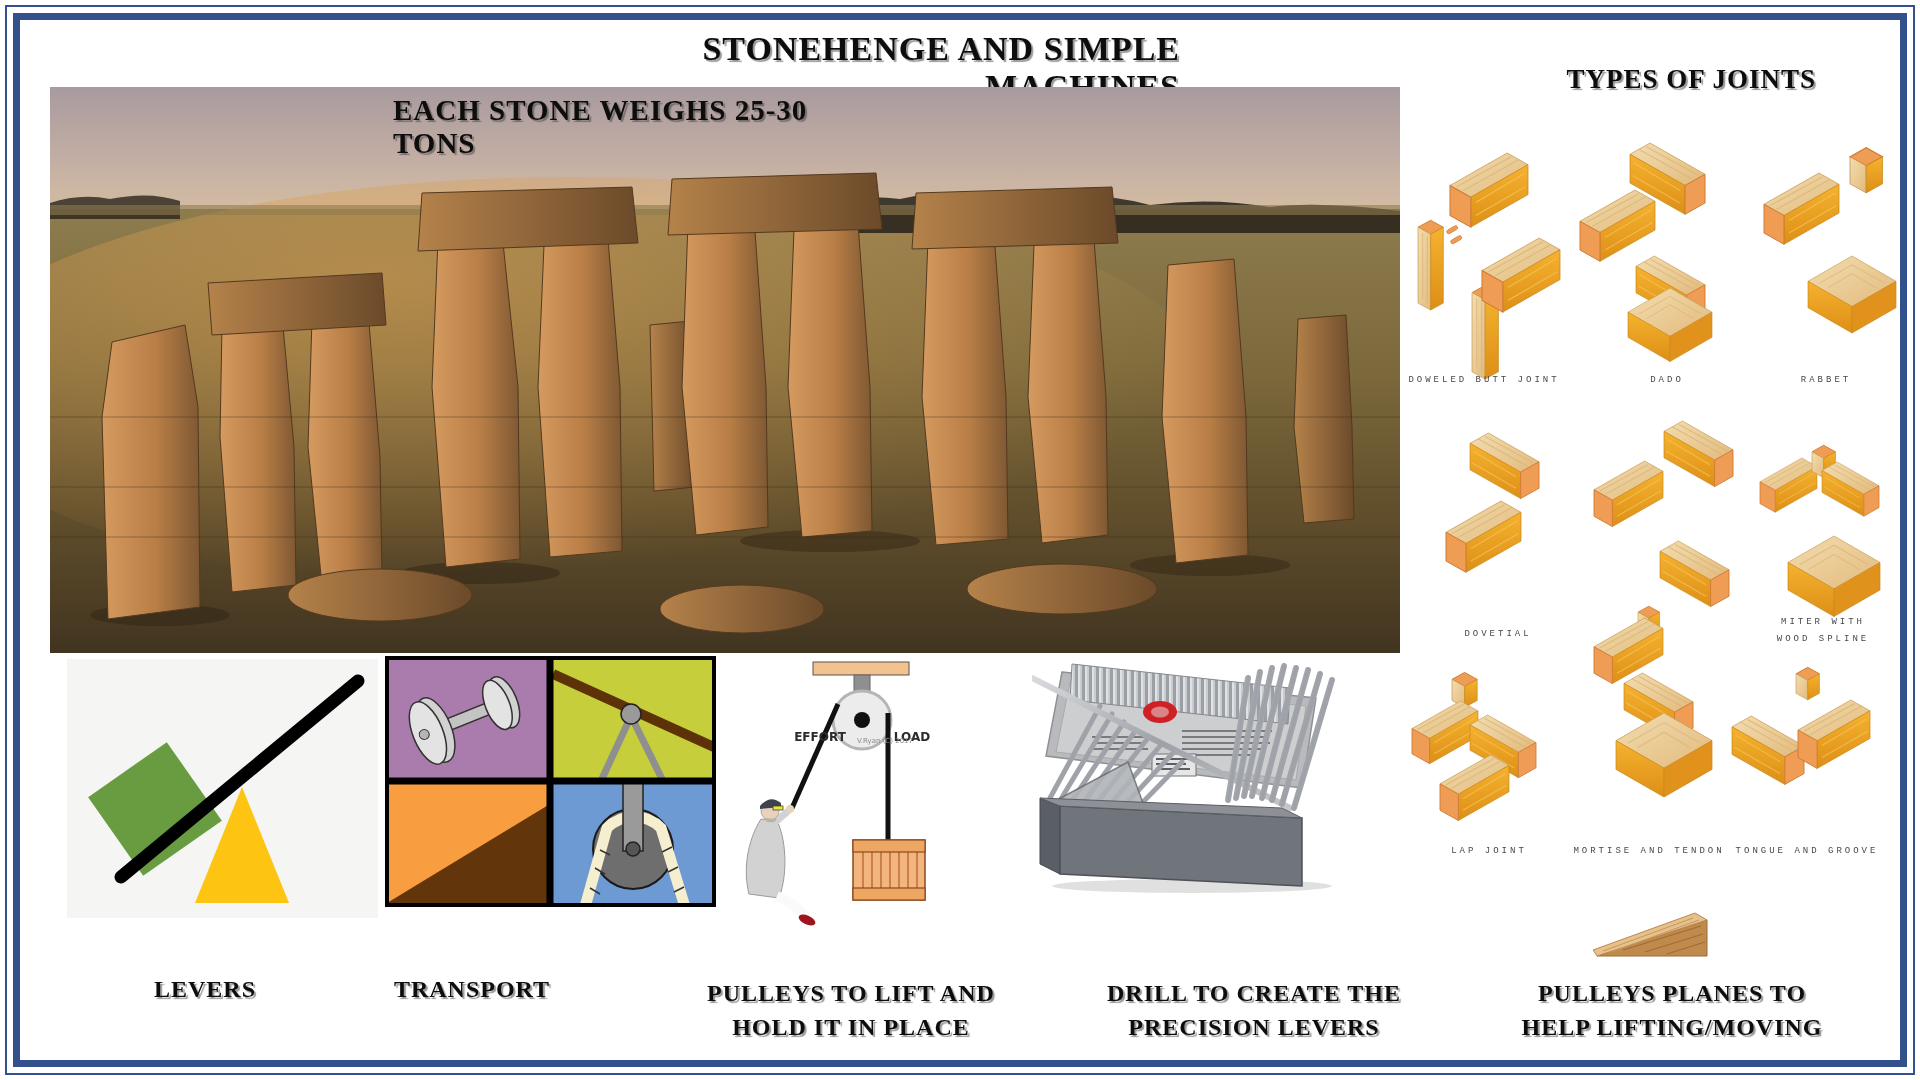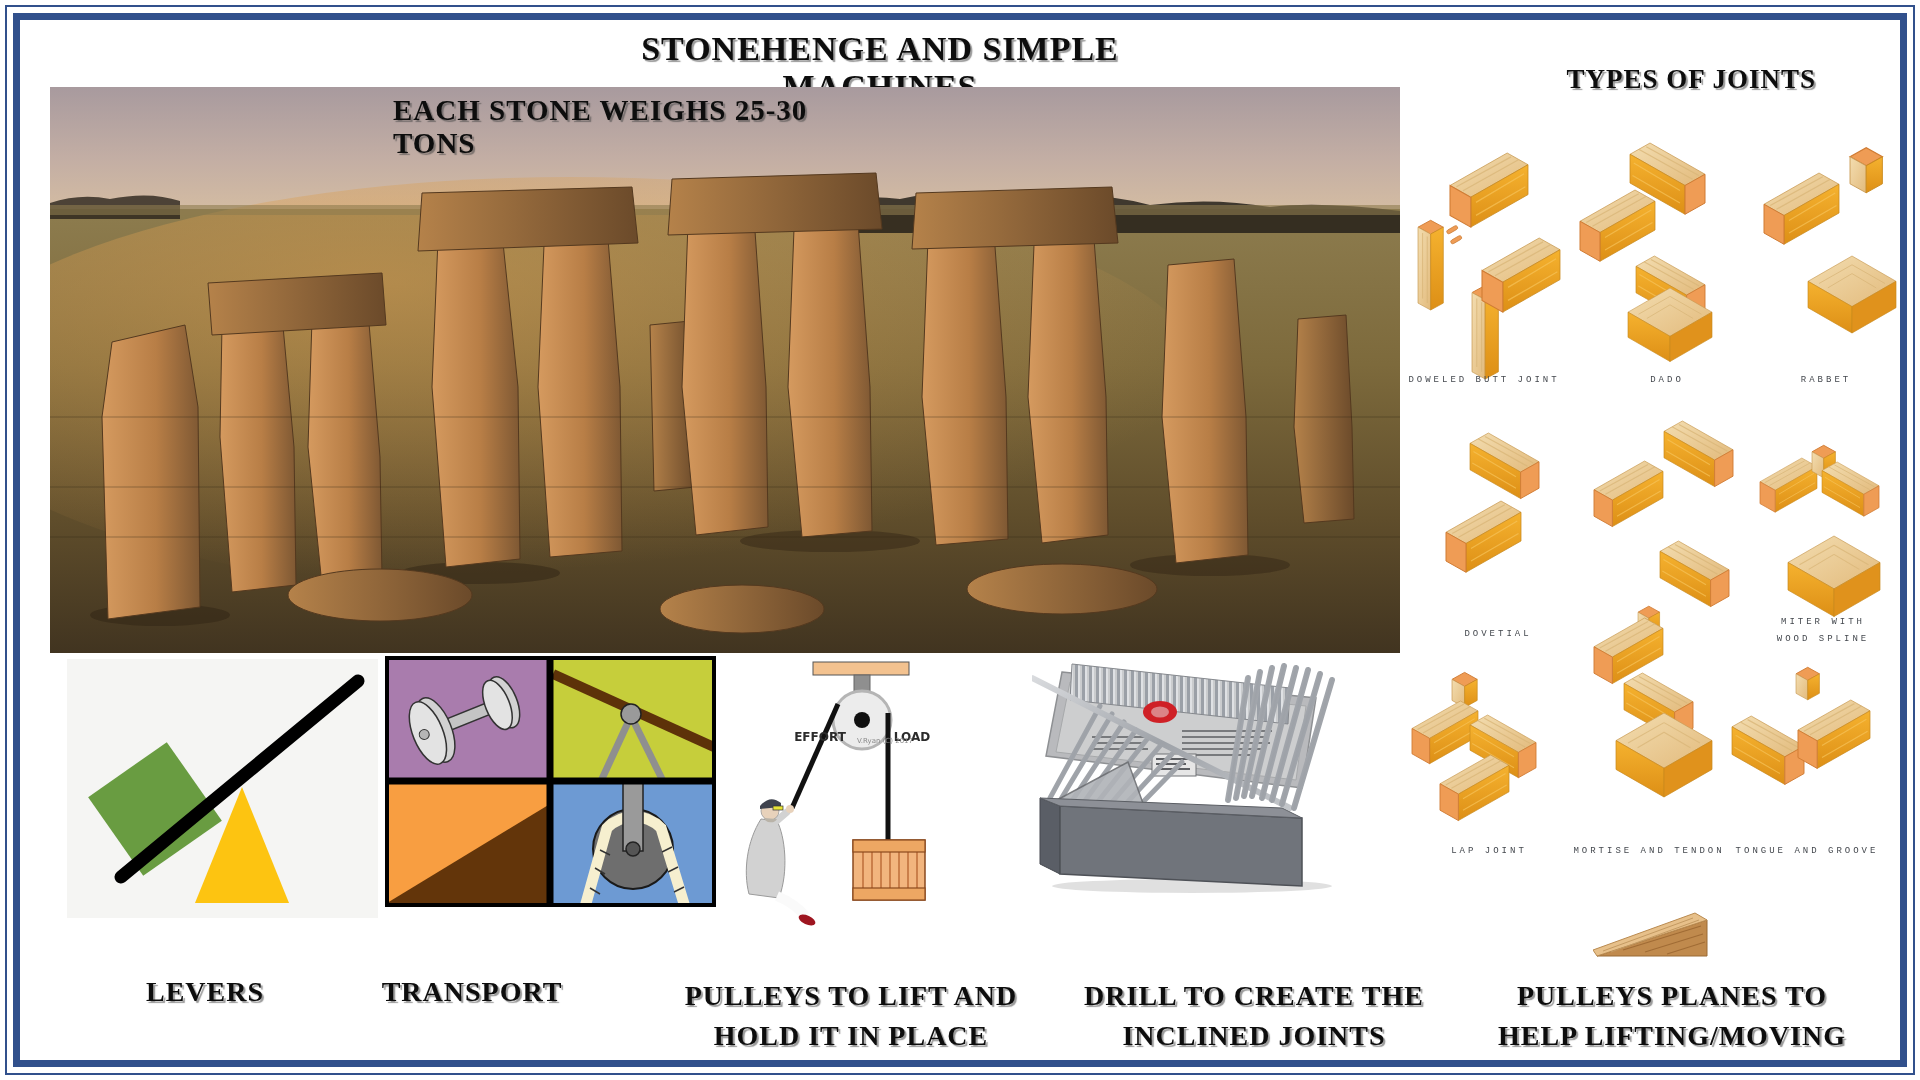--- a/index.html
+++ b/index.html
@@ -3,26 +3,26 @@
 <meta charset="utf-8">
 <style>
   html,body{margin:0;padding:0;background:#fff;}
   .page{position:relative;width:1920px;height:1080px;background:#fff;overflow:hidden;
         font-family:"Liberation Serif",serif;}
   .border-outer{position:absolute;inset:5px;border:2px solid #31508C;pointer-events:none;}
   .border-inner{position:absolute;inset:13px;border:7px solid #31508C;pointer-events:none;}
   .abs{position:absolute;}
   .deco{color:#0d0d0d;font-weight:700;letter-spacing:1px;
         text-shadow:2px 2px 1px rgba(70,70,70,0.55);}
-  .main-title{left:580px;top:30px;width:600px;text-align:center;font-size:34px;}
+  .main-title{left:580px;top:30px;width:600px;text-align:right;font-size:34px;}
   .photo-caption{left:393px;top:94px;width:480px;text-align:left;font-size:29px;z-index:5;}
   .joints-title{left:1516px;top:64px;width:300px;text-align:right;font-size:27px;}
   .joint-label{position:absolute;font-family:Liberation Mono, monospace;font-size:9px;
         letter-spacing:3px;color:#44484e;text-align:center;line-height:1.9;}
-  .cap{position:absolute;text-align:center;font-size:28px;line-height:1.42;}
+  .cap{position:absolute;text-align:center;font-size:24px;line-height:1.42;}
   .cap span{display:block;}
   .diagram-label{position:absolute;font-family:"DejaVu Sans",sans-serif;font-size:12px;
         color:#2b2b2b;text-align:center;font-weight:bold;}
   .watermark{position:absolute;font-family:"DejaVu Sans",sans-serif;font-size:7px;
         color:#8a8a8a;text-align:center;}
 </style>
 </head>
 <body>
 
 <div class="page">
@@ -443,19 +443,19 @@
   </div>
   <div class="cap deco" style="left:312px;top:972px;width:320px">
     <span>TRANSPORT</span>
   </div>
   <div class="cap deco" style="left:671px;top:976px;width:360px">
     <span>PULLEYS TO LIFT AND</span>
     <span>HOLD IT IN PLACE</span>
   </div>
   <div class="cap deco" style="left:1074px;top:976px;width:360px">
     <span>DRILL TO CREATE THE</span>
-    <span>INCLINED JOINTS</span>
+    <span>PRECISION LEVERS</span>
   </div>
   <div class="cap deco" style="left:1477px;top:976px;width:390px">
     <span>PULLEYS PLANES TO</span>
     <span>HELP LIFTING/MOVING</span>
   </div>
 </div>
 
 </body></html>

